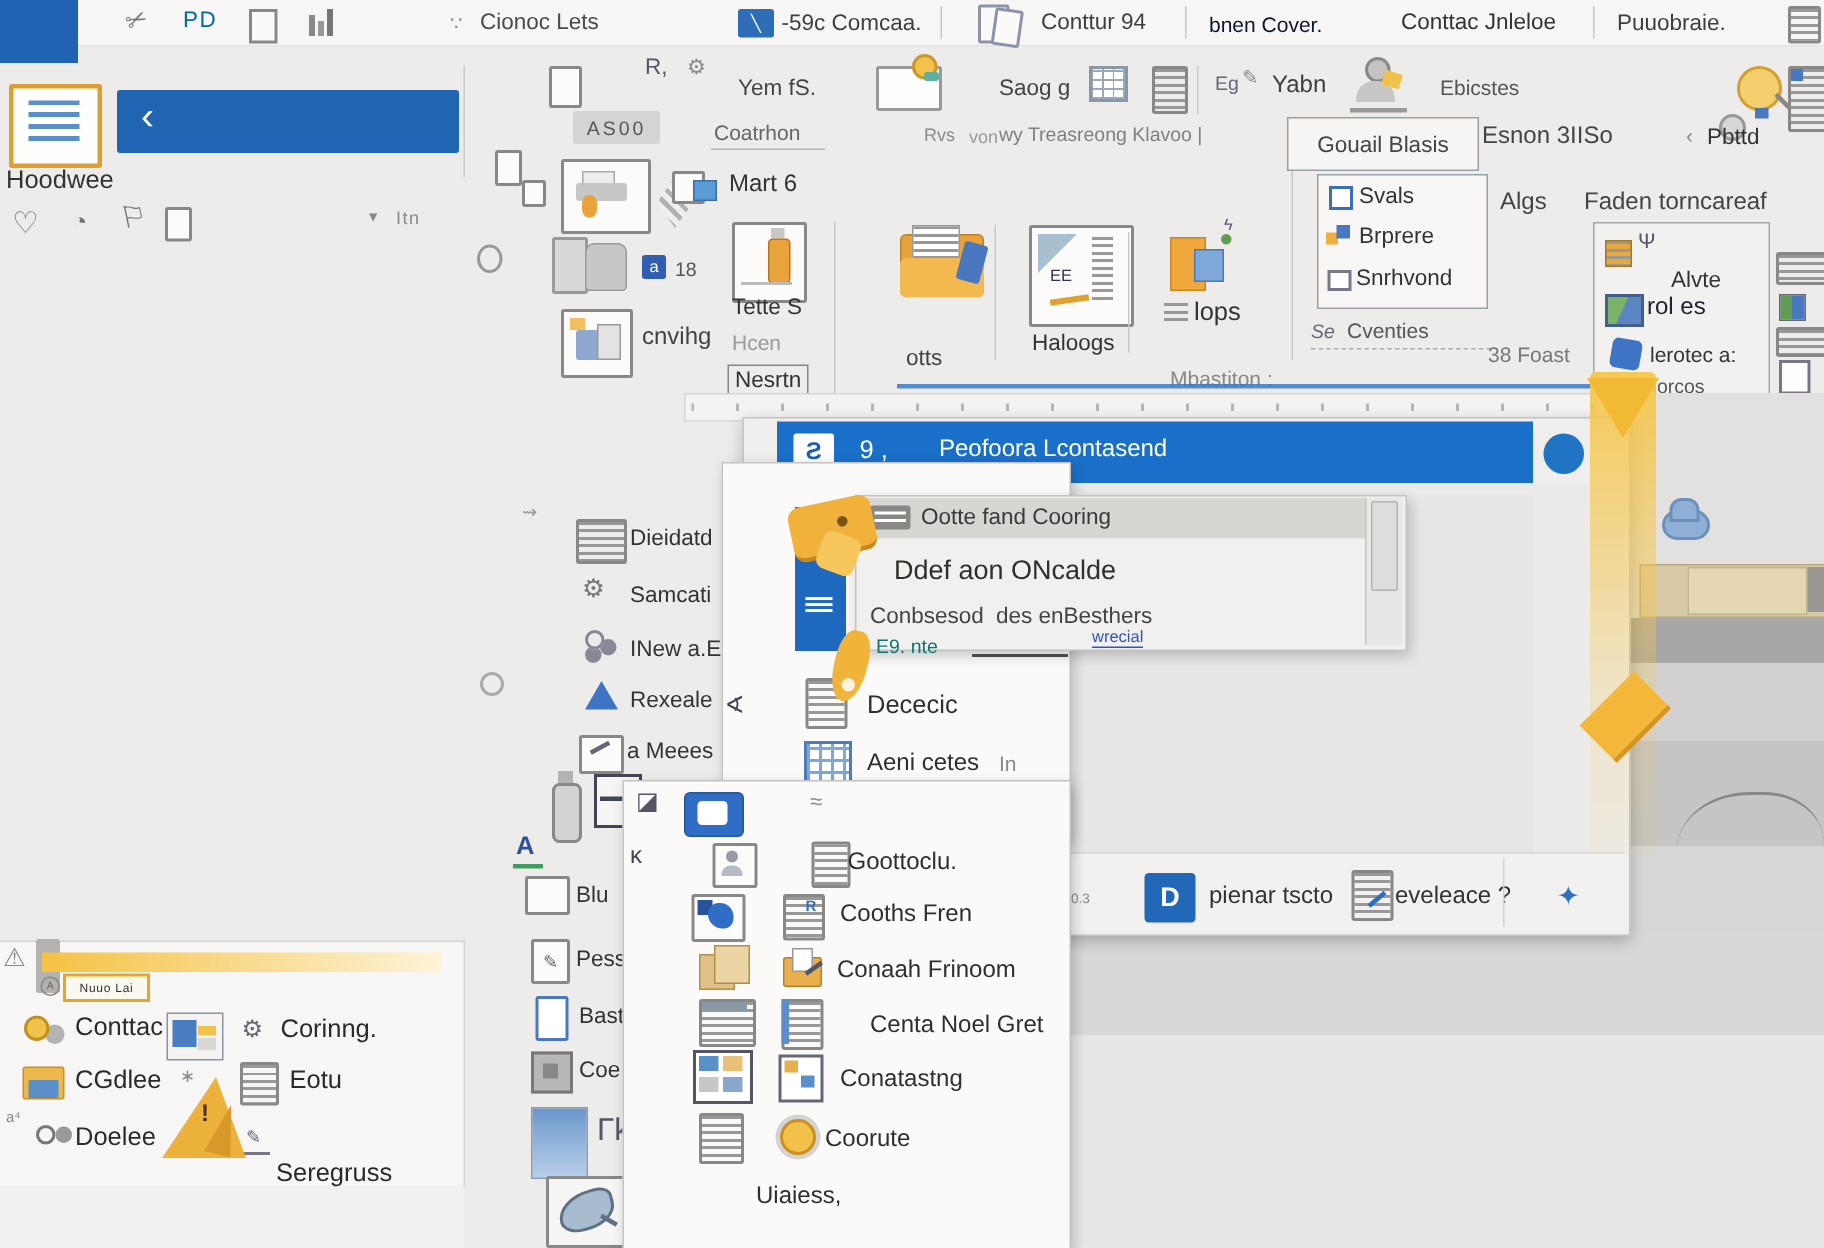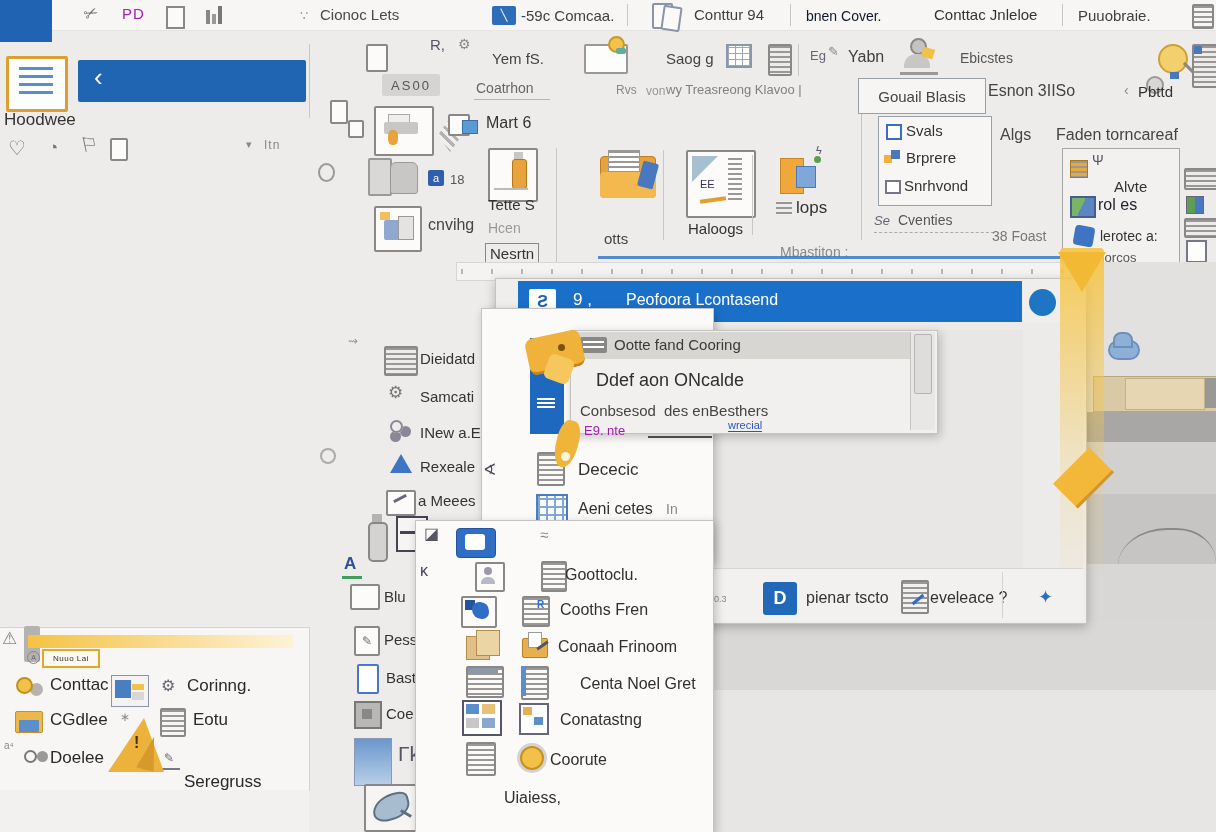--- a/index.html
+++ b/index.html
@@ -25,21 +25,21 @@
                      repeating-linear-gradient(90deg,#9aa8b8 0 1px,transparent 1px 7px);}
 </style>
 </head>
 <body>
 
 <div class="screen">
 
   <div class="a" style="left:0;top:0;width:1216px;height:30px;background:#f7f6f5;border-bottom:1px solid #e5e3e1;"></div>
   <div class="a" style="left:0;top:0;width:52px;height:42px;background:#1f63b2;"></div>
   <div class="a t" style="left:84px;top:3px;font-size:17px;color:#777;transform:rotate(-25deg);">✂</div>
-  <div class="a t" style="left:122px;top:5px;font-size:15px;color:#a21caf;letter-spacing:1px;">PD</div>
+  <div class="a t" style="left:122px;top:5px;font-size:15px;color:#0369a1;letter-spacing:1px;">PD</div>
   <div class="a" style="left:166px;top:6px;width:15px;height:19px;border:2px solid #888;background:#fbfaf9;"></div>
   <div class="a" style="left:206px;top:6px;width:20px;height:18px;">
     <div class="a" style="left:0;top:4px;width:4px;height:14px;background:#888;"></div>
     <div class="a" style="left:6px;top:8px;width:4px;height:10px;background:#999;"></div>
     <div class="a" style="left:12px;top:0;width:4px;height:18px;background:#777;"></div>
   </div>
   <div class="a t" style="left:300px;top:8px;font-size:13px;color:#888;">∵</div>
   <div class="a t" style="left:320px;top:6px;font-size:15px;color:#4a4a4a;">Cionoc Lets</div>
   <div class="a ic" style="left:492px;top:6px;width:24px;height:19px;background:#2e6db8;border-radius:2px;color:#fff;font-size:11px;">
       <span>╲</span>
@@ -322,21 +322,21 @@
   <div class="a" style="left:580px;top:337px;width:27px;height:16px;background:#8a8886;border-radius:2px;">
     <div class="wl" style="margin:4px 3px 0 3px;box-shadow:0 5px 0 #fff;"></div>
   </div>
   <div class="a t" style="left:614px;top:336px;font-size:15px;color:#3a3a3a;">Ootte fand Cooring</div>
   <div class="a" style="left:910px;top:332px;width:24px;height:98px;background:#e8e7e5;border-left:1px solid #c5c3c1;"></div>
   <div class="a" style="left:914px;top:334px;width:16px;height:58px;background:#dedddb;border:1px solid #b5b3b1;border-radius:2px;"></div>
   <div class="a t" style="left:596px;top:370px;font-size:18px;color:#2f2f2f;">Ddef aon ONcalde</div>
   <div class="a t" style="left:580px;top:402px;font-size:15px;color:#444;">Conbsesod</div>
   <div class="a t" style="left:664px;top:402px;font-size:15px;color:#444;">des enBesthers</div>
   <div class="a t" style="left:728px;top:419px;font-size:11px;color:#2a56b8;border-bottom:1px solid #2a56b8;">wrecial</div>
-  <div class="a t" style="left:584px;top:423px;font-size:13px;color:#a21caf;">E9. nte</div>
+  <div class="a t" style="left:584px;top:423px;font-size:13px;color:#0f766e;">E9. nte</div>
   <div class="a" style="left:648px;top:436px;width:64px;height:2px;background:#4a4a4a;"></div>
 
   <div class="a pan" style="left:415px;top:520px;width:297px;height:312px;"></div>
   <div class="a t" style="left:424px;top:524px;font-size:16px;color:#556;">◪</div>
   <div class="a" style="left:456px;top:528px;width:38px;height:28px;background:#2f6ec4;border:1px solid #24549c;border-radius:4px;">
     <div class="a" style="left:8px;top:5px;width:20px;height:16px;background:#fff;border-radius:3px;"></div>
   </div>
   <div class="a t" style="left:540px;top:526px;font-size:15px;color:#889;">≈</div>
   <div class="a t" style="left:420px;top:562px;font-size:16px;color:#445;">ĸ</div>
 

